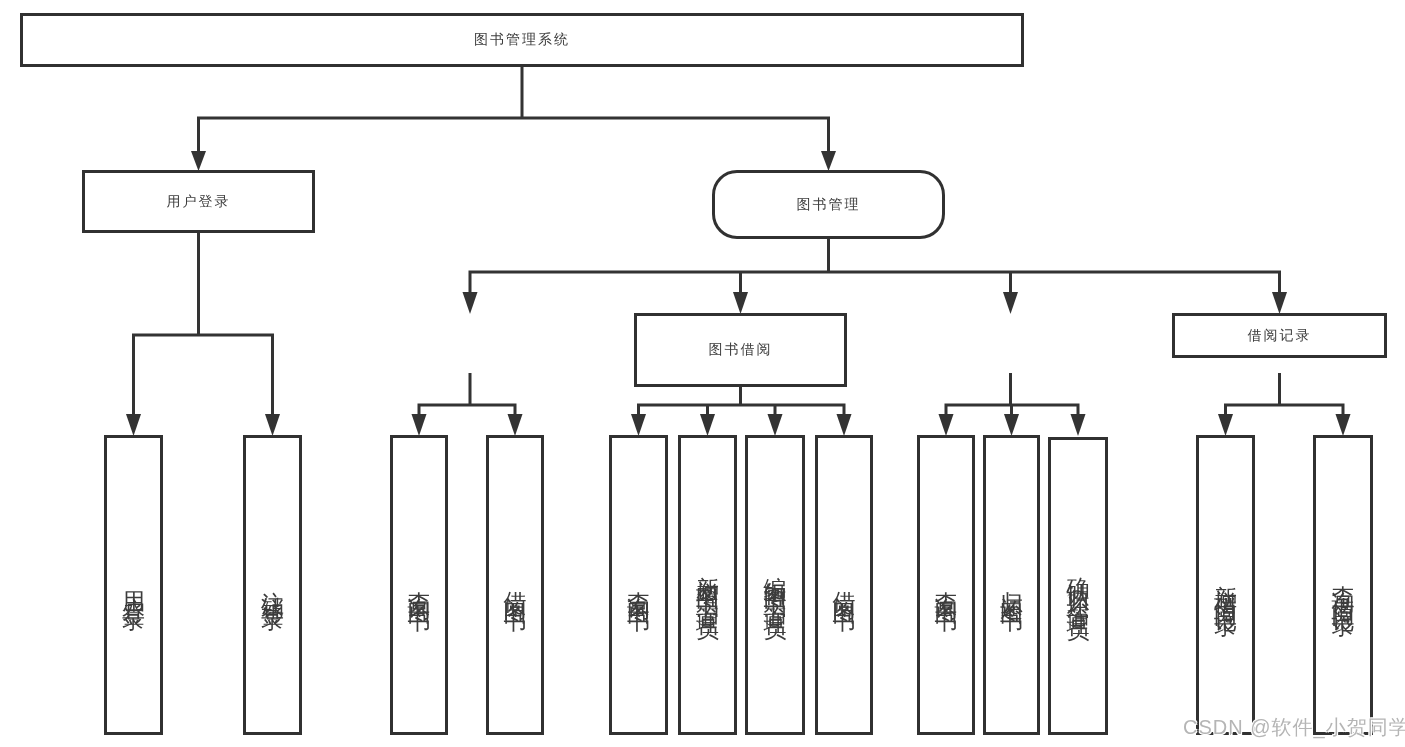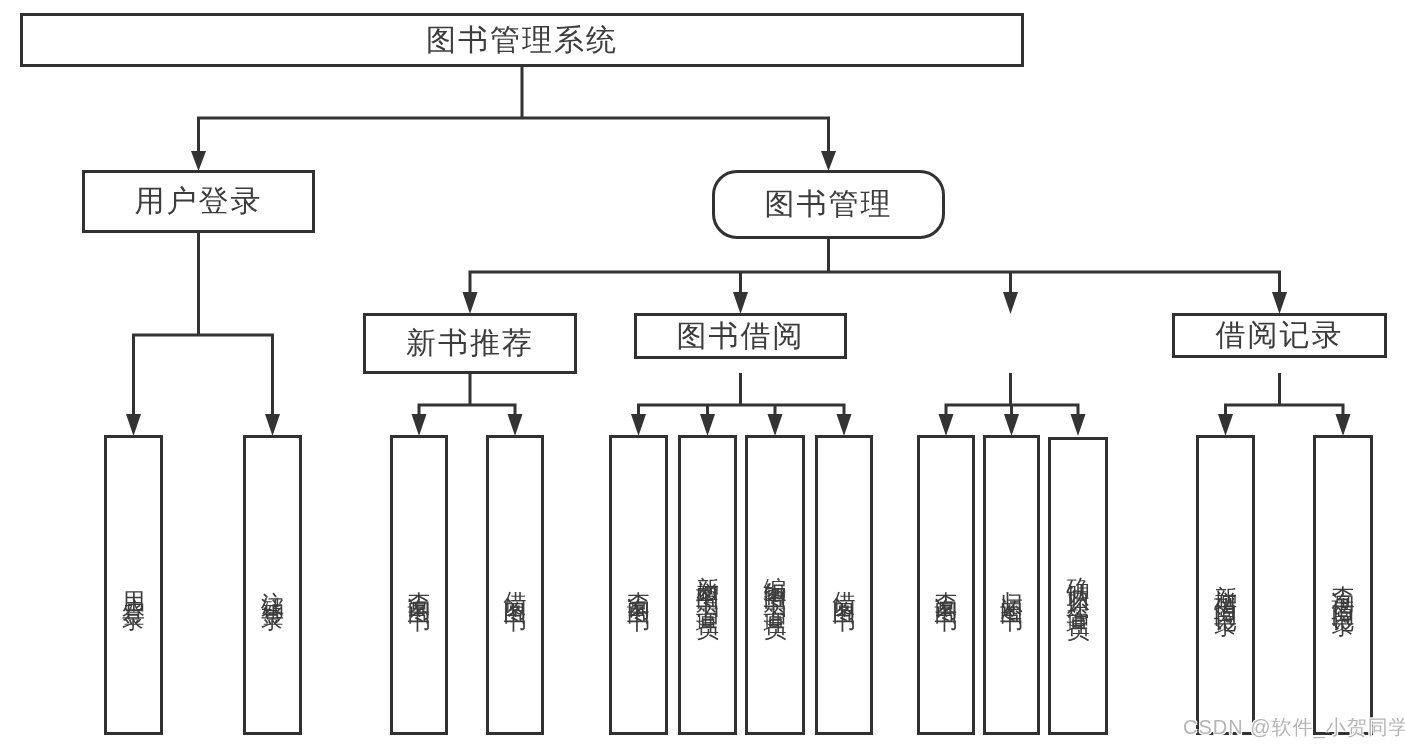--- a/index.html
+++ b/index.html
@@ -14,21 +14,21 @@
     position:absolute;
     background:#ffffff;
     border:3px solid #313131;
     box-sizing:border-box;
     display:flex;
     align-items:center;
     justify-content:center;
     color:#3c3c3c;
   }
   .hbox{
-    font-size:30px;
+    font-size:14px;
     letter-spacing:2px;
     white-space:nowrap;
   }
   .vbox{
     writing-mode:vertical-rl;
     font-size:23px;
     letter-spacing:6px;
     line-height:1;
     text-align:center;
   }
@@ -104,24 +104,21 @@
     <span>图书管理系统</span>
   </div>
 
   <div class="box hbox" style="left:82px;top:170px;width:233px;height:63px;">
     <span>用户登录</span>
   </div>
   <div class="box hbox" style="left:712px;top:170px;width:233px;height:69px;border-radius:25px;">
     <span>图书管理</span>
   </div>
 
-  <div class="box hbox" style="left:363px;top:313px;width:214px;height:61px;">
-    <span>新书推荐</span>
-  </div>
-  <div class="box hbox" style="left:634px;top:313px;width:213px;height:46px;">
+  <div class="box hbox" style="left:634px;top:313px;width:213px;height:74px;">
     <span>图书借阅</span>
   </div>
   <div class="box hbox" style="left:1172px;top:313px;width:215px;height:45px;">
     <span>借阅记录</span>
   </div>
 
   <div class="box vbox" style="left:104px;top:435px;width:59px;height:300px;">
     <span>用户登录</span>
   </div>
   <div class="box vbox" style="left:243px;top:435px;width:59px;height:300px;">

